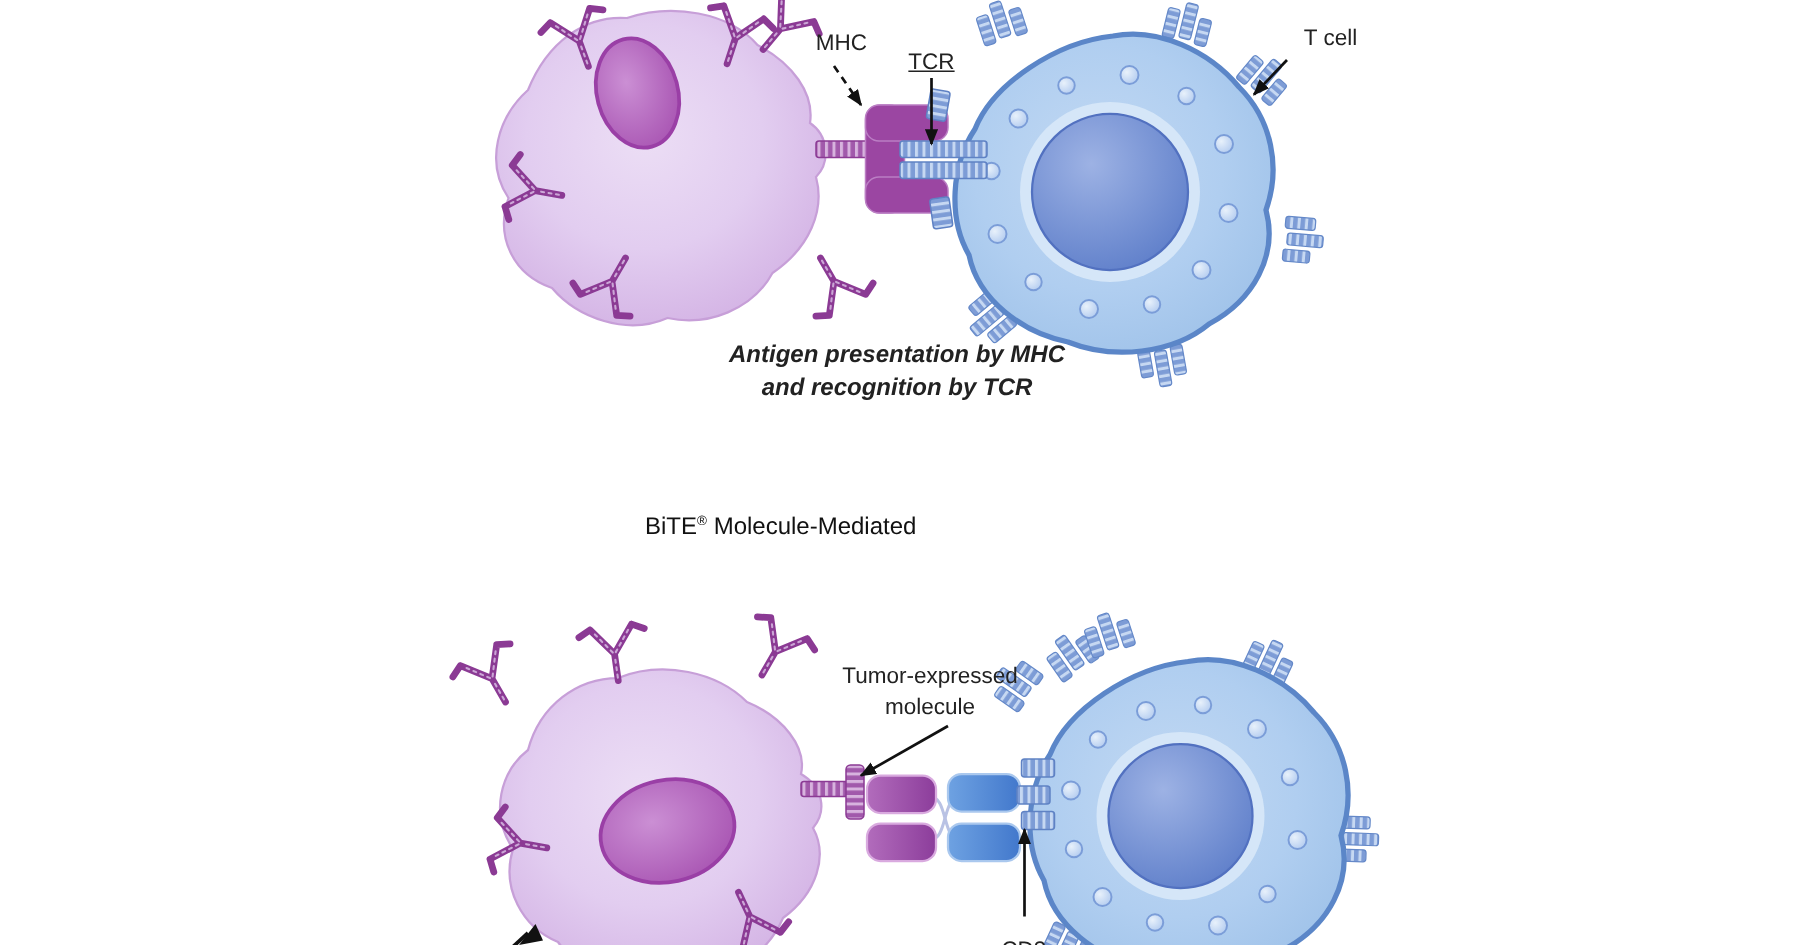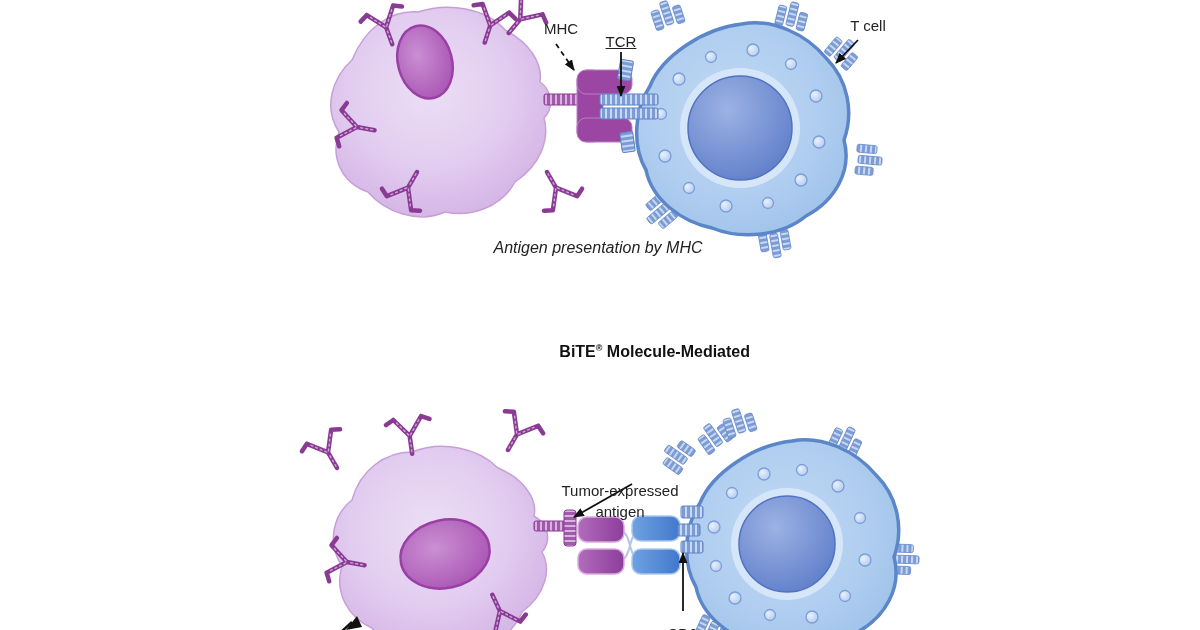--- a/index.html
+++ b/index.html
@@ -8,21 +8,21 @@
   html,body{margin:0;padding:0;background:var(--background);}
   .stage{
     position:relative;width:1096px;height:630px;overflow:hidden;
     background:var(--background);
     font-family:"Liberation Sans","DejaVu Sans",sans-serif;
     color:var(--label-text);
   }
   .stage svg{position:absolute;left:0;top:0;}
   .lbl{position:absolute;text-align:center;font-size:15px;line-height:17px;color:var(--label-text);white-space:nowrap;}
   .caption{position:absolute;text-align:center;font-style:italic;font-size:16px;line-height:22px;color:var(--label-text);}
-  .sec-title{position:absolute;text-align:right;font-weight:bold;font-size:16px;line-height:20px;color:var(--title-text);}
+  .sec-title{position:absolute;text-align:left;font-weight:normal;font-size:16px;line-height:20px;color:var(--title-text);}
   .two-line{white-space:normal;}
   sup.reg{font-size:9px;vertical-align:super;line-height:0;}
 </style>
 </head>
 <body>
 
 <div class="stage">
 
 <svg width="1200" height="630" viewBox="0 0 1200 630">
   <defs>
@@ -233,31 +233,32 @@
       <line x1="632" y1="484" x2="574" y2="517" marker-end="url(#ah)"></line>
       <line x1="683" y1="611" x2="683" y2="553" marker-end="url(#ah)"></line>
       <path d="M340,633 L352,622" stroke-width="2.5"></path>
       <polygon points="346,630 357,616 362,627" fill="#111111" stroke="none"></polygon>
     </g>
   </g>
 </svg>
 
 <div class="lbl" style="left:531px;top:20px;width:60px;">MHC</div>
 <div class="lbl" style="left:591px;top:33px;width:60px;text-decoration:underline;">TCR</div>
-<div class="lbl" style="left:833px;top:17px;width:70px;">T cell</div>
-
-<div class="caption two-line" style="left:438px;top:237px;width:320px;">
+<div class="lbl" style="left:852px;top:17px;width:70px;">T cell</div>
+
+<div class="caption two-line" style="left:438px;top:226px;width:320px;font-weight:bold;">
   <div>Antigen presentation by MHC</div>
+  <div>and recognition by TCR</div>
 </div>
 
 <div class="sec-title two-line" style="left:430px;top:342px;width:320px;">
   <div><span>BiTE</span><sup class="reg">®</sup><span> Molecule-Mediated</span></div>
 </div>
 
-<div class="lbl two-line" style="left:545px;top:440px;width:150px;line-height:21px;margin-top:40px;">
+<div class="lbl two-line" style="left:545px;top:440px;width:150px;line-height:21px;">
   <div>Tumor-expressed</div>
-  <div>antigen</div>
+  <div>molecule</div>
 </div>
 
 
 <div class="lbl" style="left:660px;top:612px;width:45px;margin-top:13px;">CD3</div>
 
 </div>
 
 </body></html>

